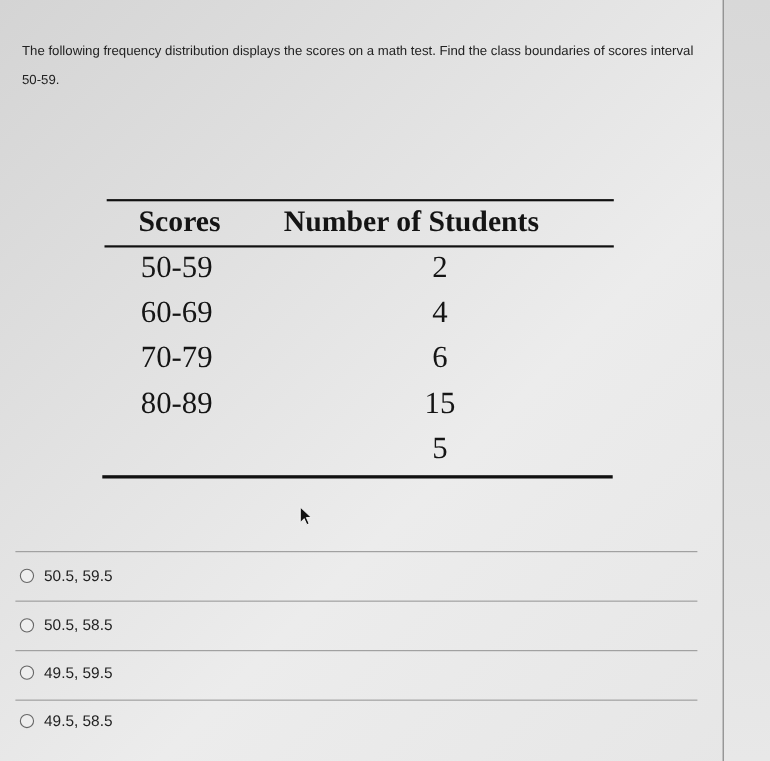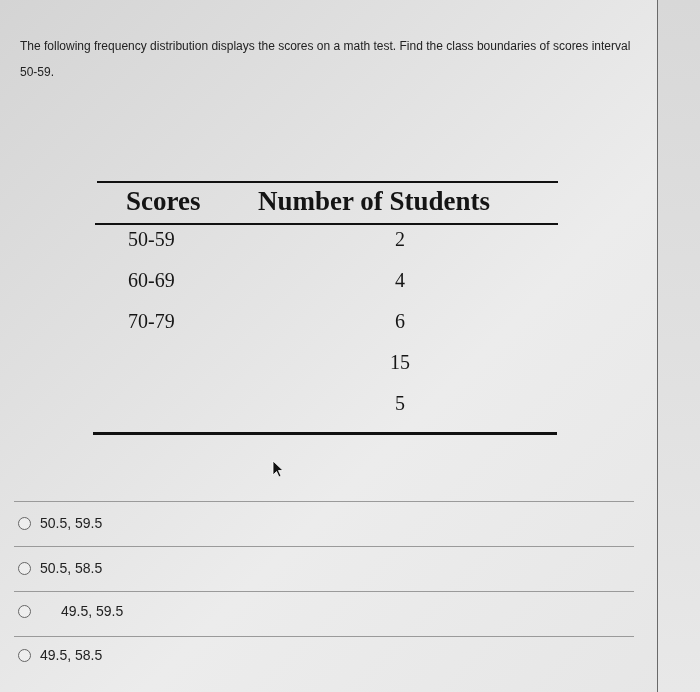--- a/index.html
+++ b/index.html
@@ -28,21 +28,21 @@
     .rule-bot { position: absolute; left: -2px; top: 254px; width: 464px; height: 3px; background: #111; }
     .hdr {
       position: absolute; top: 8px;
       font-family: "Liberation Serif", serif; font-weight: bold; font-size: 27px; color: #141414;
     }
     .hdr-scores { left: 31px; }
     .hdr-num { left: 163px; }
     .row { position: absolute; left: 0; width: 463px; height: 40px; }
     .cell {
       position: absolute; top: 0;
-      font-family: "Liberation Serif", serif; font-size: 20px; color: #151515;
+      font-family: "Liberation Serif", serif; font-size: 28px; color: #151515;
     }
     .cell-score { left: 33px; }
     .cell-count { left: 290px; width: 30px; text-align: center; }
     .options { position: absolute; left: 14px; top: 500px; width: 620px; }
     .opt-sep { position: absolute; left: 0; width: 620px; height: 1px; background: #9a9a9a; }
     .opt {
       position: absolute; left: 0; width: 620px; height: 40px;
       display: flex; align-items: center; cursor: pointer;
     }
     .radio {
@@ -70,20 +70,21 @@
     </div>
     <div class="row" style="top:91px;">
       <span class="cell cell-score">60-69</span>
       <span class="cell cell-count">4</span>
     </div>
     <div class="row" style="top:132px;">
       <span class="cell cell-score">70-79</span>
       <span class="cell cell-count">6</span>
     </div>
     <div class="row" style="top:173px;">
+      <span class="cell cell-score">80-89</span>
       <span class="cell cell-count">15</span>
     </div>
     <div class="row" style="top:214px;">
       <span class="cell cell-count">5</span>
     </div>
 
     <div class="rule-bot"></div>
   </div>
 
   <svg class="cursor" viewBox="0 0 14 20">
@@ -95,21 +96,21 @@
     <div class="opt" style="top:3px;">
       <span class="radio"></span>
       <span class="opt-label">50.5, 59.5</span>
     </div>
     <div class="opt-sep" style="top:46px;"></div>
     <div class="opt" style="top:48px;">
       <span class="radio"></span>
       <span class="opt-label">50.5, 58.5</span>
     </div>
     <div class="opt-sep" style="top:91px;"></div>
-    <div class="opt" style="top:91px;gap:21px;">
+    <div class="opt" style="top:91px;">
       <span class="radio"></span>
       <span class="opt-label">49.5, 59.5</span>
     </div>
     <div class="opt-sep" style="top:136px;"></div>
     <div class="opt" style="top:135px;">
       <span class="radio"></span>
       <span class="opt-label">49.5, 58.5</span>
     </div>
   </div>
 </div>

